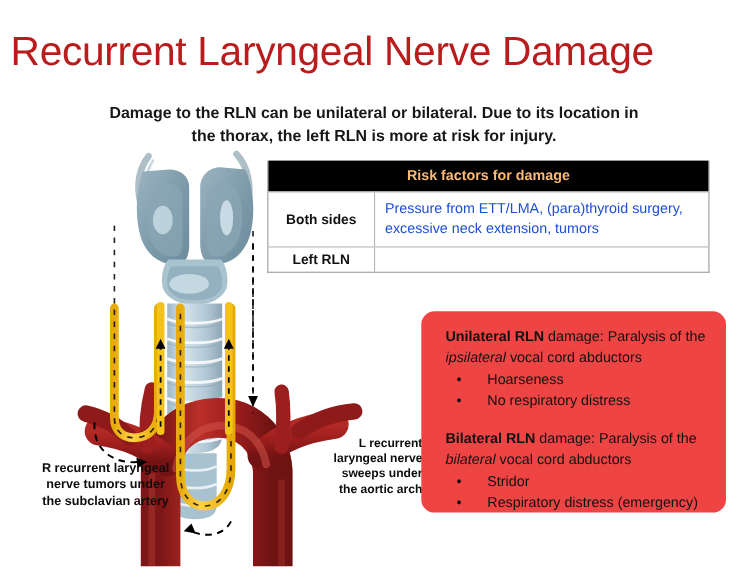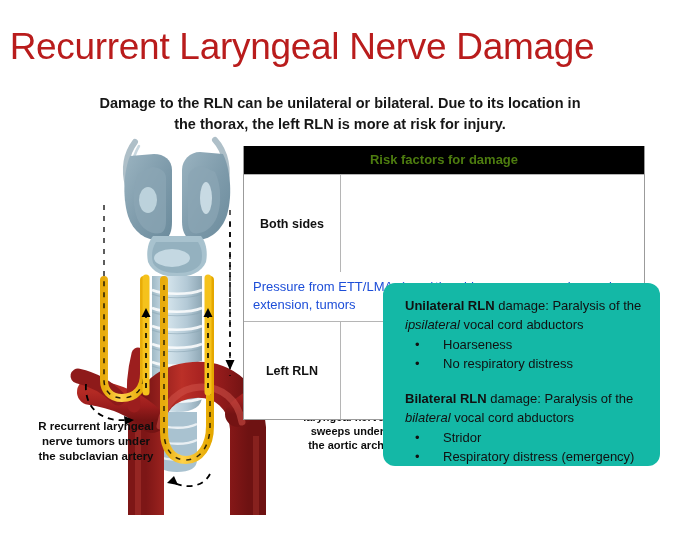--- a/index.html
+++ b/index.html
@@ -51,31 +51,30 @@
     left: 243px;
     top: 146px;
     width: 402px;
     border: 1px solid #9b9b9b;
     border-top: none;
     box-sizing: border-box;
     background: #ffffff;
   }
   #risk-table-header {
     background: #000000;
-    color: #4d7c0f;
+    color: #fdba74;
     font-size: 13px;
     font-weight: 700;
     text-align: center;
     padding: 6px 0 7px;
   }
   .risk-row {
     display: flex;
     border-top: 1px solid #b5b5b5;
     box-sizing: border-box;
-    flex-direction: column;
   }
   .risk-row:first-of-type { border-top: none; }
   .risk-label {
     width: 97px;
     flex: 0 0 97px;
     box-sizing: border-box;
     border-right: 1px solid #b5b5b5;
     font-size: 12.5px;
     font-weight: 700;
     color: #111111;
@@ -95,21 +94,21 @@
   }
 
   
   #rln-box {
     position: absolute;
     left: 383px;
     top: 283px;
     width: 277px;
     height: 183px;
     box-sizing: border-box;
-    background: #14b8a6;
+    background: #ef4444;
     border-radius: 12px;
     padding: 14px 16px 10px 22px;
   }
   .rln-block { margin-bottom: 4px; }
   .rln-heading {
     font-size: 13px;
     line-height: 18.5px;
     color: #111111;
   }
   .rln-heading b { font-weight: 700; }

